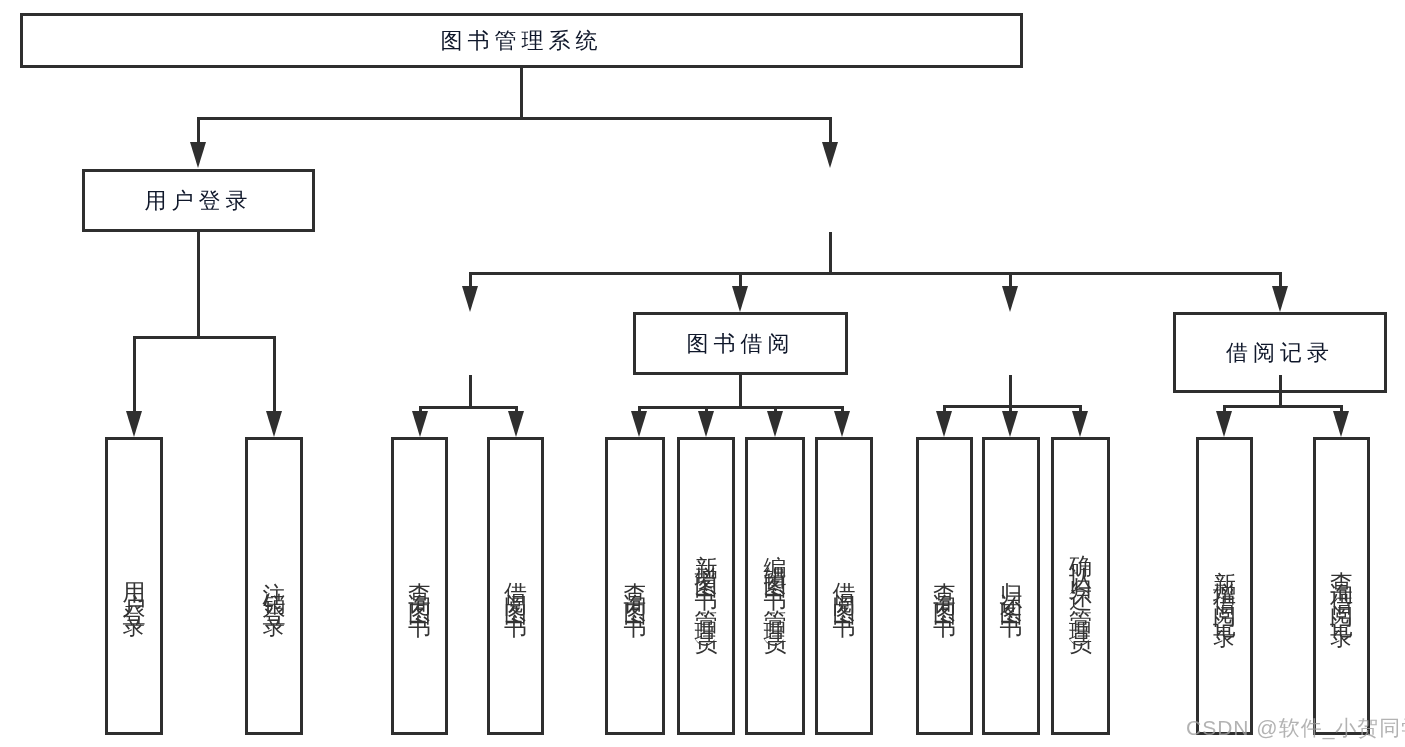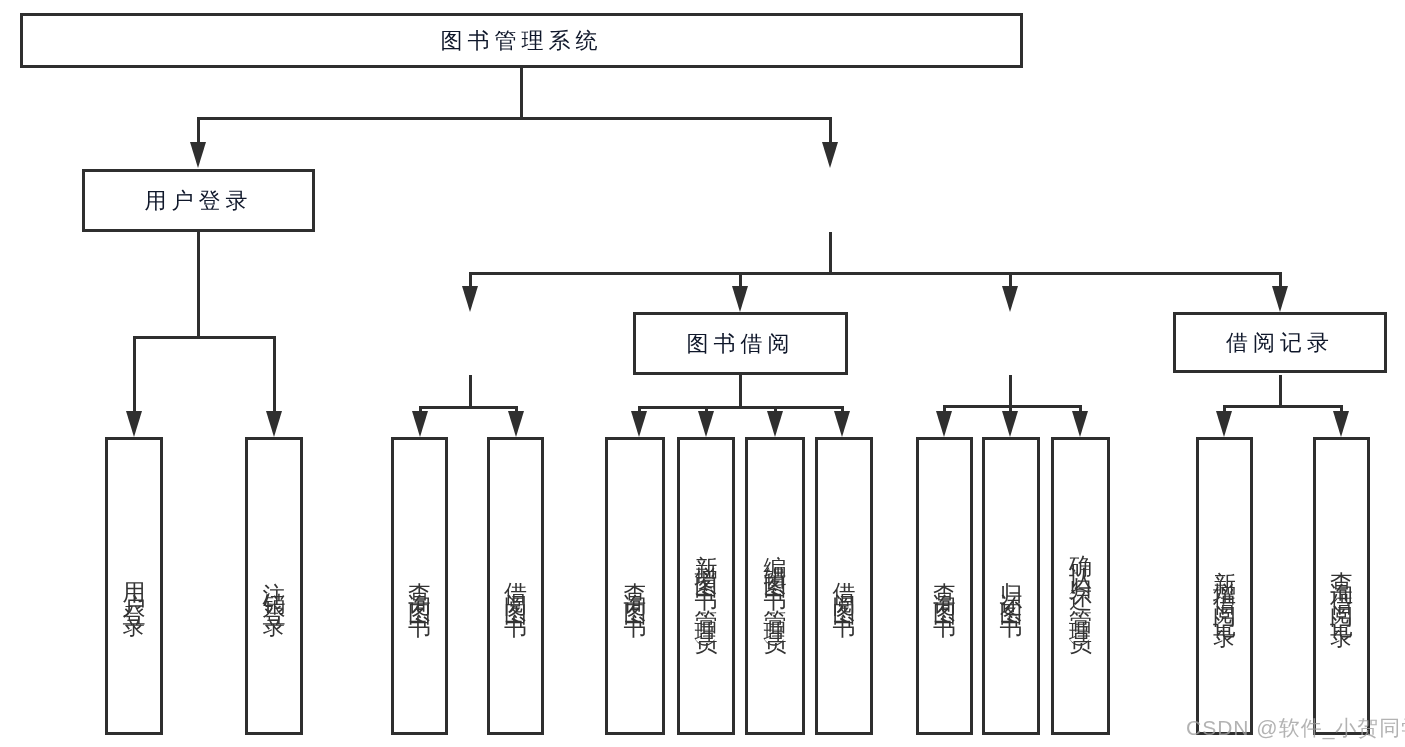--- a/index.html
+++ b/index.html
@@ -95,21 +95,21 @@
   <div class="vline" style="left:738.5px; top:272px; height:16px;"></div>
   <div class="arrow" style="left:732px; top:286px;"></div>
   <div class="vline" style="left:1008.5px; top:272px; height:16px;"></div>
   <div class="arrow" style="left:1002px; top:286px;"></div>
   <div class="vline" style="left:1278.5px; top:272px; height:16px;"></div>
   <div class="arrow" style="left:1272px; top:286px;"></div>
 
   <div class="box" style="left:633px; top:312px; width:215px; height:63px;">
     <span class="node-label">图书借阅</span>
   </div>
-  <div class="box" style="left:1173px; top:312px; width:214px; height:61px;">
+  <div class="box" style="left:1173px; top:312px; width:214px; height:81px;">
     <span class="node-label">借阅记录</span>
   </div>
 
   <div class="vline" style="left:468.5px; top:375px; height:31px;"></div>
   <div class="hline" style="left:418.5px; top:406px; width:99px;"></div>
   <div class="vline" style="left:418.5px; top:406px; height:7px;"></div>
   <div class="arrow" style="left:412px; top:411px;"></div>
   <div class="vline" style="left:514.5px; top:406px; height:7px;"></div>
   <div class="arrow" style="left:508px; top:411px;"></div>
 

